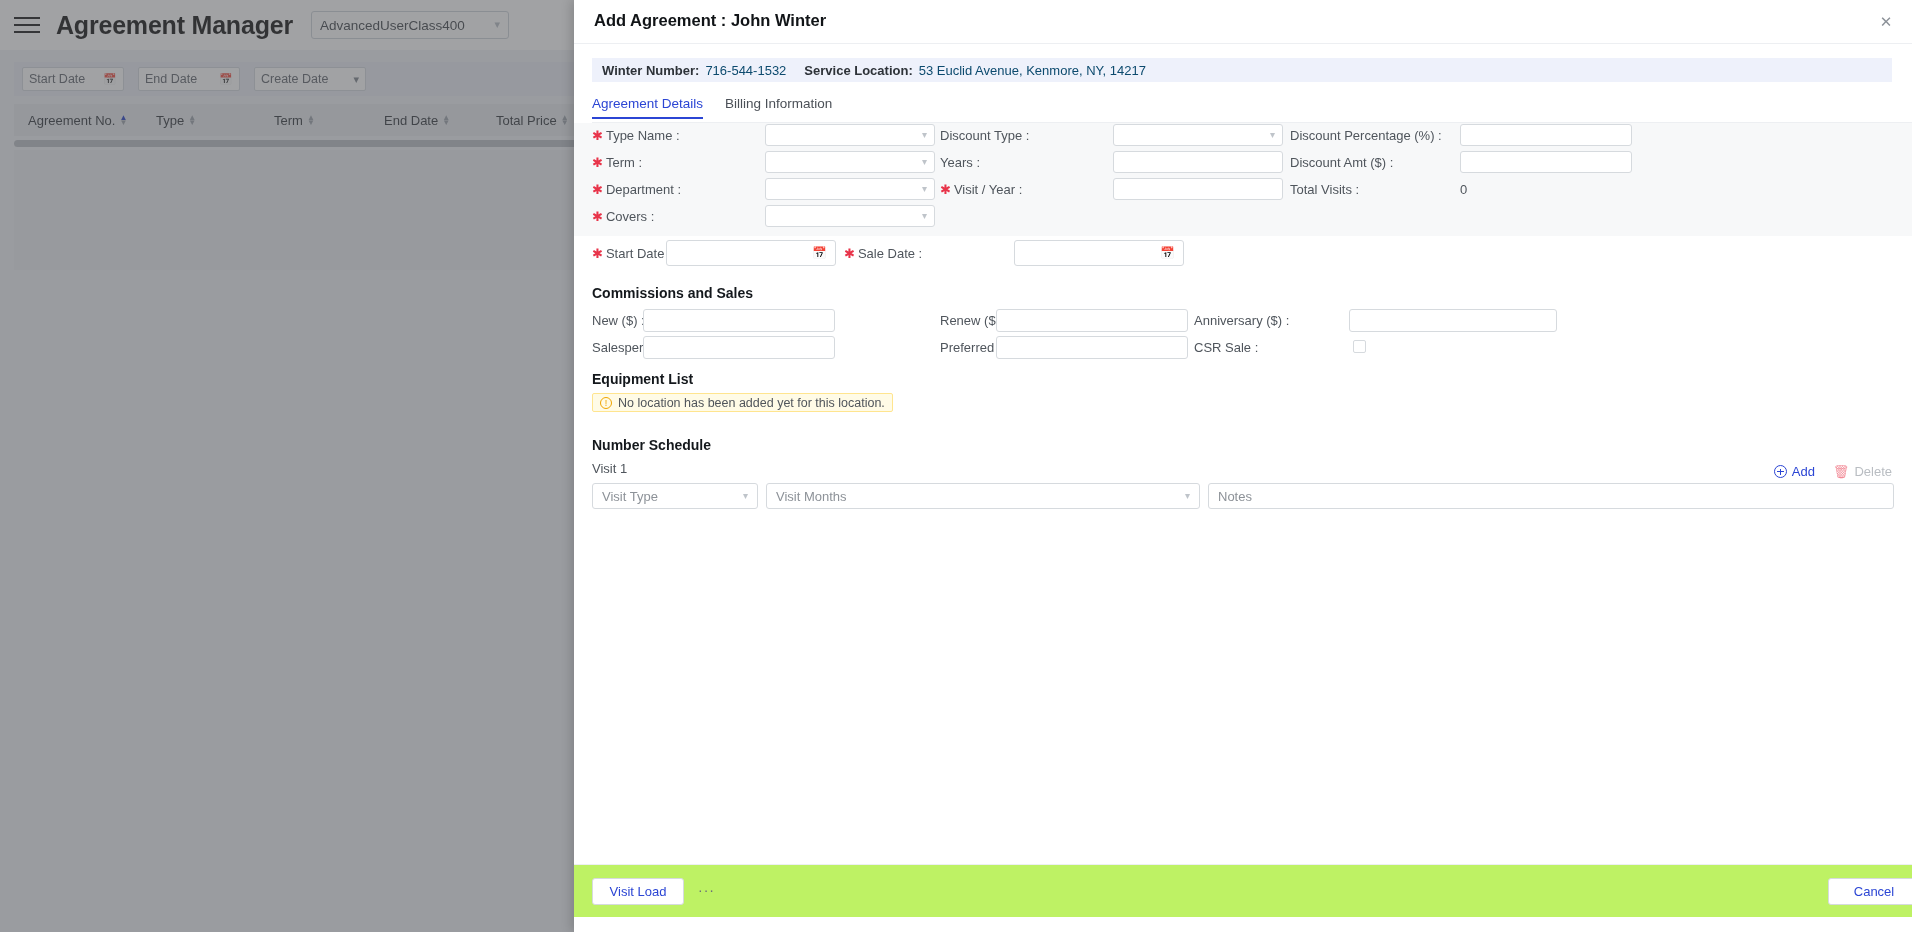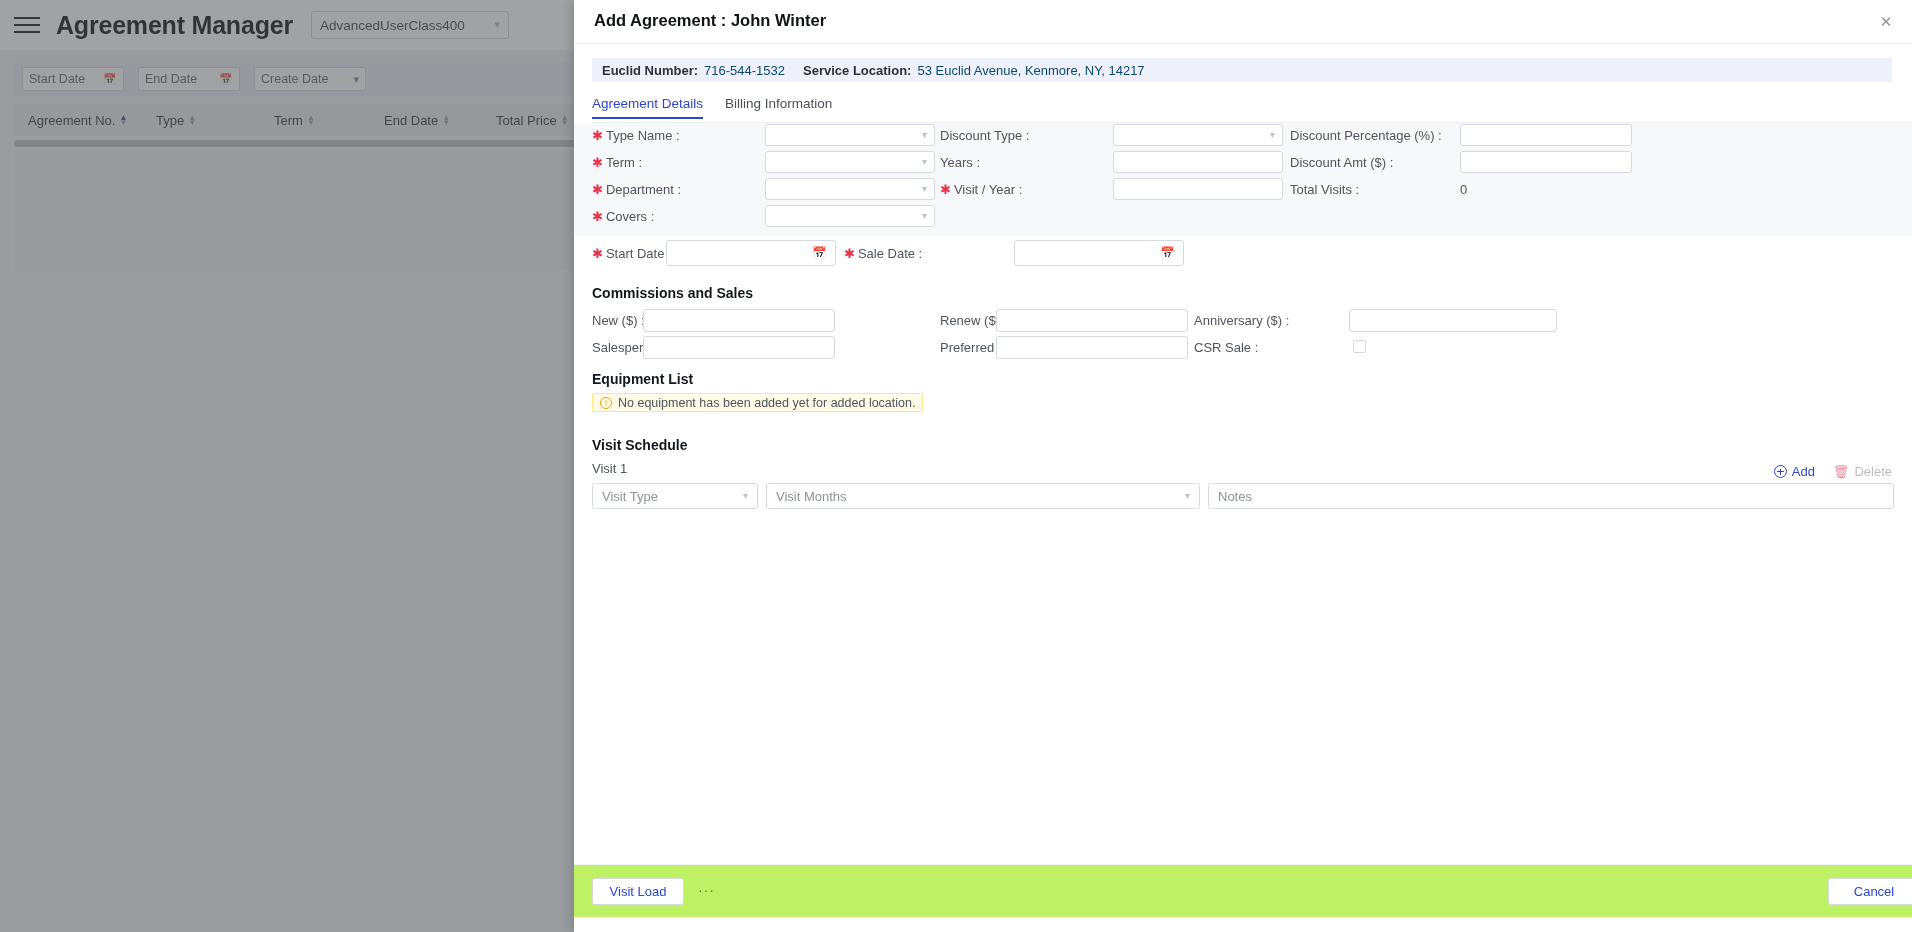--- a/index.html
+++ b/index.html
@@ -300,21 +300,21 @@
 <div id="dim-overlay"></div>
 
 <div id="modal">
 
   <div id="modal-header">
     <div id="modal-title">Add Agreement : John Winter</div>
     <div id="modal-close">✕</div>
   </div>
 
   <div id="info-bar">
-    <span class="lbl">Euclid Number:</span>
+    <span class="lbl">Winter Number:</span>
     <span class="val">716-544-1532</span>
     <span class="lbl gap">Service Location:</span>
     <span class="val">53 Euclid Avenue, Kenmore, NY, 14217</span>
   </div>
 
   <div id="tabs">
     <div class="tab active">Agreement Details</div>
     <div class="tab">Billing Information</div>
   </div>
 
@@ -419,24 +419,24 @@
   </div>
   <div class="inp" style="position:absolute; left:422px; top:336px; width:192px; height:23px;"></div>
   <div class="frow" style="left:620px; top:340px;">
     <span class="flabel">CSR Sale :</span>
   </div>
   <div class="cbox" style="position:absolute; left:779px; top:340px;"></div>
 
   <div class="section-title" style="left:18px; top:371px;">Equipment List</div>
   <div id="equip-alert" style="left:18px; top:393px;">
     <span class="warn-ico">!</span>
-    <span>No equipment has been added yet for added location.</span>
-  </div>
-
-  <div class="section-title" style="left:18px; top:437px;">Visit Schedule</div>
+    <span>No location has been added yet for this location.</span>
+  </div>
+
+  <div class="section-title" style="left:18px; top:437px;">Number Schedule</div>
   <div id="visit-row-label" style="left:18px; top:461px;">Visit 1</div>
 
   <div id="visit-actions">
     <div class="act add">
       <span class="plus-ico"></span>
       <span>Add</span>
     </div>
     <div class="act del">
       <span class="trash-ico">🗑</span>
       <span>Delete</span>

